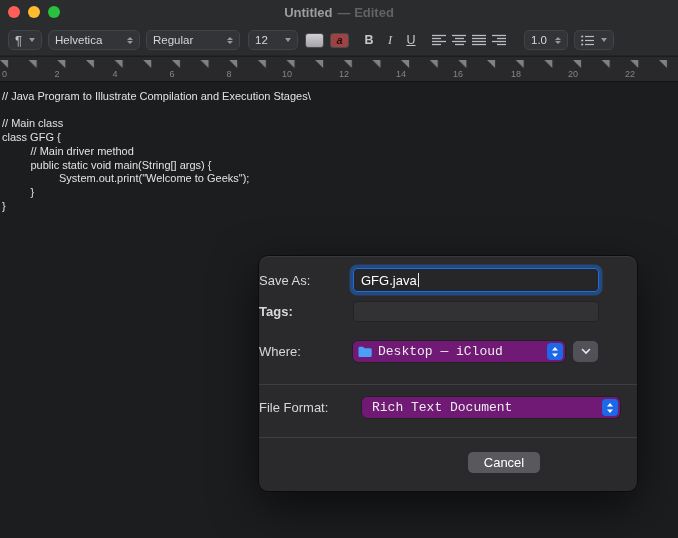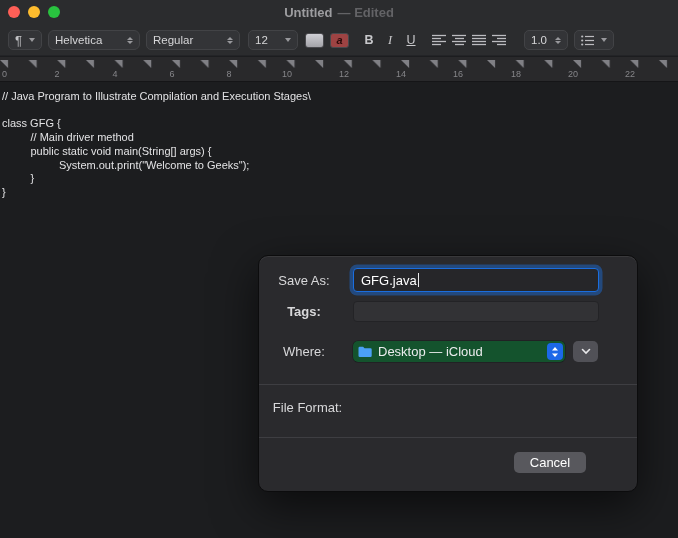--- a/index.html
+++ b/index.html
@@ -41,26 +41,26 @@
   .rnum { position:absolute; top:12px; font-size:9px; color:#86868a; }
   .rc { transform:translateX(-50%); }
 
   
   .editor { position:absolute; top:83px; left:0; right:0; bottom:0; background:#1c1d1f; padding:7px 0 0 2px; cursor:text; }
   .code-line { white-space:pre; tab-size:28.5px; -moz-tab-size:28.5px; font-size:11px; line-height:13.7px; min-height:13.7px; color:#e2e2e4; }
 
   
   .sheet { position:absolute; left:258px; top:255px; width:380px; height:237px; background:#2a2a2d; border:1px solid #0c0c0d; border-radius:10px;
            box-shadow:0 14px 45px rgba(0,0,0,.6), inset 0 1px 0 rgba(255,255,255,.07); }
-  .dlabel { position:absolute; text-align:center; font-size:13px; color:#d8d8da; }
+  .dlabel { position:absolute; text-align:left; font-size:13px; color:#d8d8da; }
   .field { position:absolute; border-radius:4px; background:#323235; border:1px solid #232326; }
   .field-focus { background:#262629; border:1px solid #1a6ee0; box-shadow:0 0 0 3.5px rgba(27,110,224,.45); display:flex; align-items:center; padding-left:7px; }
   .field-text { font-size:13px; color:#ffffff; }
   .caret { width:1px; height:14px; background:#e9e9eb; margin-left:1px; }
-  .popup { position:absolute; background:#14532d; border-radius:5px; display:flex; align-items:center; padding-left:5px; box-shadow:0 0 0 .5px rgba(0,0,0,.4); }
+  .popup { position:absolute; background:#701a75; border-radius:5px; display:flex; align-items:center; padding-left:5px; box-shadow:0 0 0 .5px rgba(0,0,0,.4);font-family:Liberation Mono, monospace; }
   .popup-label { font-size:13px; color:#ececee; margin-left:5px; flex:1; }
   .stepper { margin-left:auto; margin-right:2px; width:16px; height:17px; border-radius:4px; background:#1c68e8; display:flex; align-items:center; justify-content:center; }
   .disclose { position:absolute; width:25px; height:21px; border:none; border-radius:5px; background:#515157; display:flex; align-items:center; justify-content:center; cursor:pointer; }
   .hr { position:absolute; left:0; right:0; height:1px; background:#3e3e42; }
   .btn { position:absolute; height:21px; border:none; border-radius:5px; font-size:13px; color:#fff; font-family:"Liberation Sans", sans-serif; cursor:pointer; }
   .btn-cancel { left:209px; width:72px; background:#58585d; }
   .btn-save { left:289px; width:73px; background:#1e6fe8; }
 </style>
 </head>
 <body>
@@ -200,20 +200,21 @@
     <span class="rnum rc" style="left:401px">14</span>
     <span class="rnum rc" style="left:458px">16</span>
     <span class="rnum rc" style="left:516px">18</span>
     <span class="rnum rc" style="left:573px">20</span>
     <span class="rnum rc" style="left:630px">22</span>
   </div>
 
   <div class="editor">
     <div class="code-line">// Java Program to Illustrate Compilation and Execution Stages\</div>
     <div class="code-line"></div>
+    <div class="code-line">// Main class</div>
     <div class="code-line">class GFG {</div>
     <div class="code-line">	// Main driver method</div>
     <div class="code-line">	public static void main(String[] args) {</div>
     <div class="code-line">		System.out.print("Welcome to Geeks");</div>
     <div class="code-line">	}</div>
     <div class="code-line">}</div>
   </div>
 
   <div class="sheet">
 
@@ -243,19 +244,28 @@
     </div>
     <button class="disclose" style="left:314px; top:85px;">
       <svg width="10" height="7" viewBox="0 0 10 7">
           <path d="M1.5 1.5 L5 5 L8.5 1.5" stroke="#e8e8ea" stroke-width="1.6" fill="none" stroke-linecap="round"></path>
         </svg>
     </button>
 
     <div class="hr" style="top:128px;"></div>
 
     <label class="dlabel" style="left:0; width:97px; top:144px;">File Format:</label>
+    <div class="popup" style="left:103px; top:141px; width:258px; height:21px;">
+      <span class="popup-label">Rich Text Document</span>
+      <span class="stepper">
+        <svg width="10" height="12" viewBox="0 0 10 12">
+            <path d="M5 1 L8 4.5 H2 Z" fill="#fff"></path>
+            <path d="M5 11 L2 7.5 H8 Z" fill="#fff"></path>
+          </svg>
+      </span>
+    </div>
 
     <div class="hr" style="top:181px;"></div>
 
-    <button class="btn btn-cancel" style="top:196px;margin-left:46px;">Cancel</button>
+    <button class="btn btn-cancel" style="top:196px;">Cancel</button>
   </div>
 
 </div>
 
 </body></html>

